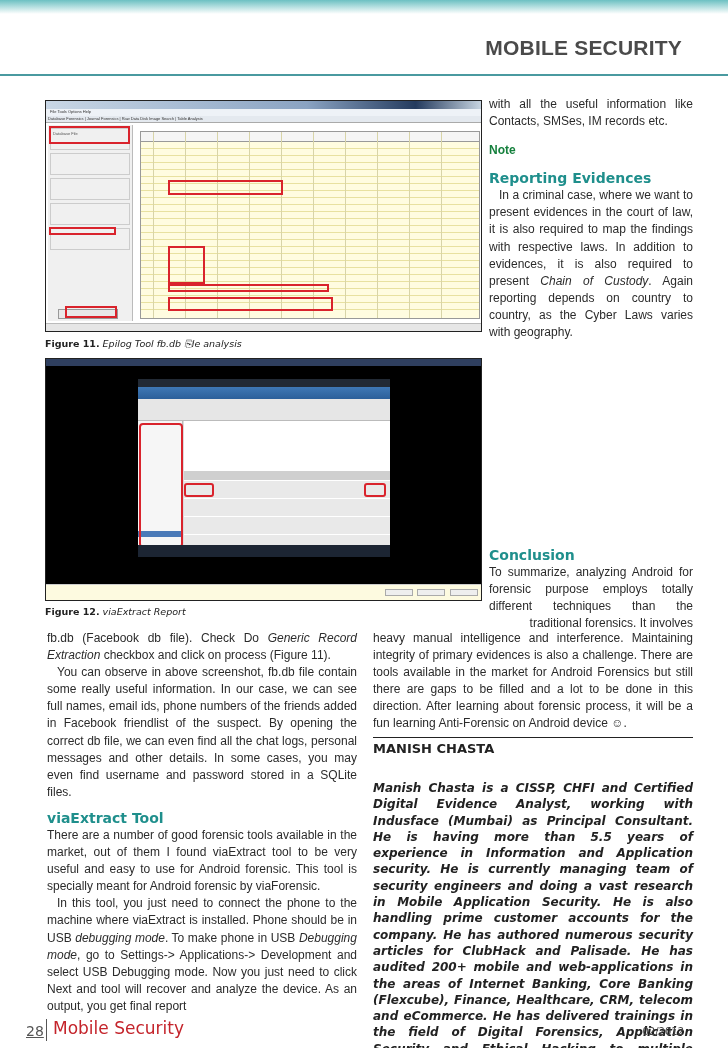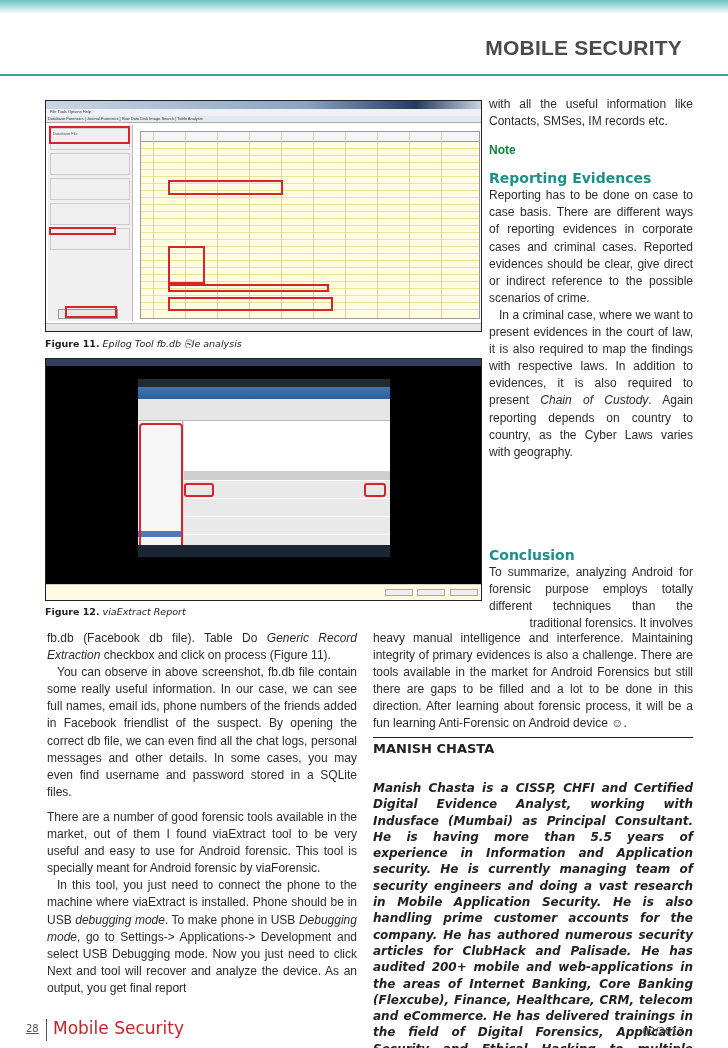--- a/index.html
+++ b/index.html
@@ -55,21 +55,21 @@
   .h-note { font-weight: bold; color: #15803d; }
   .rightcol { left: 489px; top: 96px; width: 204px; }
   .leftcol { left: 47px; top: 630px; width: 310px; }
   .midcol { left: 373px; top: 630px; width: 320px; }
   .conc-wrap { position: absolute; left: 489px; top: 546px; width: 204px; }
 
   .author-rule { position: absolute; left: 373px; top: 737px; width: 320px; height: 1px; background: #222; }
   .author-name { position: absolute; left: 373px; top: 741px; font-family: "DejaVu Sans", sans-serif; font-weight: bold; font-size: 13px; color: #222; }
   .author-bio { position: absolute; left: 373px; top: 760px; width: 320px; font-family: "DejaVu Sans", sans-serif; font-style: italic; font-weight: bold; font-size: 12px; line-height: 16.3px; color: #222; text-align: justify; margin-top: 20px; }
 
-  .footer-num { position: absolute; left: 26px; top: 1023px; font-family: "DejaVu Sans", sans-serif; font-size: 10px; color: #555; text-decoration: underline; }
+  .footer-num { position: absolute; left: 26px; top: 1023px; font-family: "DejaVu Sans", sans-serif; font-size: 14px; color: #555; text-decoration: underline; }
   .footer-bar { position: absolute; left: 46px; top: 1019px; width: 1px; height: 22px; background: #555; }
   .footer-title { position: absolute; left: 53px; top: 1018px; font-family: "DejaVu Sans", sans-serif; font-size: 17px; color: #c4242b; }
   .footer-date { position: absolute; right: 44px; top: 1026px; font-family: "DejaVu Sans", sans-serif; font-size: 10px; color: #444; }
 </style>
 </head>
 <body>
 
 <div class="topbar"></div>
 <div class="header-title">MOBILE SECURITY</div>
 <div class="header-rule"></div>
@@ -169,32 +169,32 @@
   <b>Figure 12.</b>
   <i>viaExtract Report</i>
 </div>
 
 <div class="text rightcol">
   <p>with all the useful information like Contacts, SMSes, IM records etc.</p>
   <p style="height:12px"></p>
   <p class="h-note">Note</p>
   <p style="height:10px"></p>
   <p class="h-teal">Reporting Evidences</p>
-  <p>Reporting has to be done on case to case basis. There are different ways of reporting evidences in corporate cases and criminal cases. Reported evidences should be clear, give direct or indirect reference to the possible scenarios of crime.</p>
   <p class="indent"><span>In a criminal case, where we want to present evidences in the court of law, it is also required to map the findings with respective laws. In addition to evidences, it is also required to present </span><i>Chain of Custody</i><span>. Again reporting depends on country to country, as the Cyber Laws varies with geography.</span></p>
 </div>
 <div class="text conc-wrap">
   <p class="h-teal">Conclusion</p>
   <p style="text-align:justify;text-align-last:right;">To summarize, analyzing Android for forensic purpose employs totally different techniques than the traditional forensics. It involves</p>
 </div>
 
 <div class="text leftcol">
-  <p><span>fb.db (Facebook db file). Table Do </span><i>Generic Record Extraction</i><span> checkbox and click on process (Figure 11).</span></p>
+  <p><span>fb.db (Facebook db file). Check Do </span><i>Generic Record Extraction</i><span> checkbox and click on process (Figure 11).</span></p>
   <p class="indent">You can observe in above screenshot, fb.db file contain some really useful information. In our case, we can see full names, email ids, phone numbers of the friends added in Facebook friendlist of the suspect. By opening the correct db file, we can even find all the chat logs, personal messages and other details. In some cases, you may even find username and password stored in a SQLite files.</p>
   <p style="height:8px"></p>
+  <p class="h-teal">viaExtract Tool</p>
   <p>There are a number of good forensic tools available in the market, out of them I found viaExtract tool to be very useful and easy to use for Android forensic. This tool is specially meant for Android forensic by viaForensic.</p>
   <p class="indent"><span>In this tool, you just need to connect the phone to the machine where viaExtract is installed. Phone should be in USB </span><i>debugging mode</i><span>. To make phone in USB </span><i>Debugging mode</i><span>, go to Settings-&gt; Applications-&gt; Development and select USB Debugging mode. Now you just need to click Next and tool will recover and analyze the device. As an output, you get final report</span></p>
 </div>
 
 <div class="text midcol">
   <p>heavy manual intelligence and interference. Maintaining integrity of primary evidences is also a challenge. There are tools available in the market for Android Forensics but still there are gaps to be filled and a lot to be done in this direction. After learning about forensic process, it will be a fun learning Anti-Forensic on Android device ☺.</p>
 </div>
 
 <div class="author-rule"></div>
 <div class="author-name">MANISH CHASTA</div>

